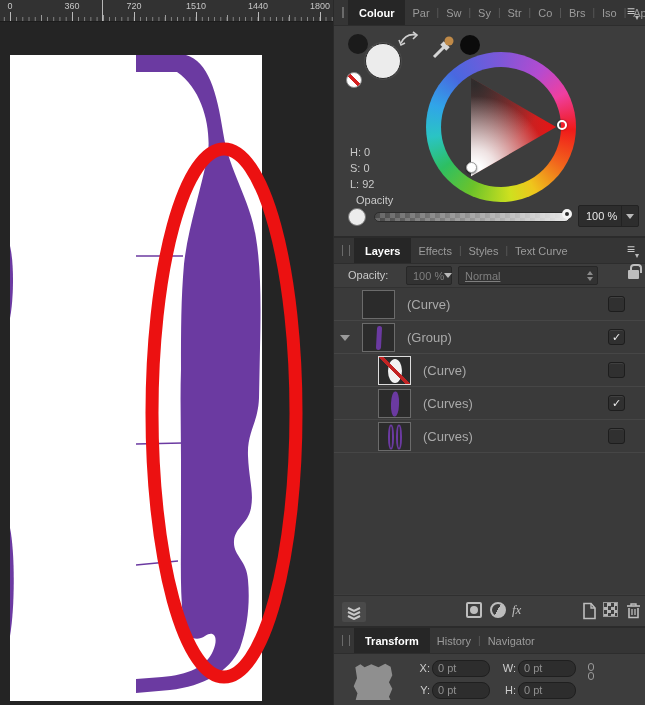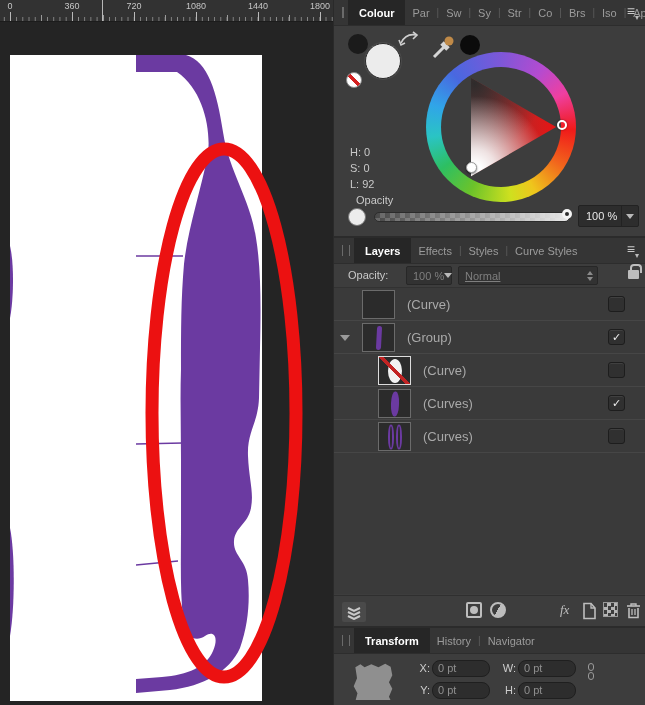--- a/index.html
+++ b/index.html
@@ -114,21 +114,21 @@
     display:flex;align-items:center;justify-content:center;font-size:11px;color:#eee;}
 
   
   .ltoolbar{position:absolute;left:0;right:0;bottom:0;height:31px;background:#3d3d3d;border-top:1px solid #2f2f2f;}
   .tool{position:absolute;top:6px;display:flex;align-items:center;justify-content:center;}
   .stackbtn{left:8px;width:24px;height:20px;background:#4a4a4a;border-radius:2px;}
   .mask-ic{left:132px;width:16px;height:16px;border:2px solid #bdbdbd;border-radius:2px;}
   .mask-ic i{width:8px;height:8px;border-radius:50%;background:#bdbdbd;}
   .adj-ic{left:156px;width:16px;height:16px;border:2px solid #bdbdbd;border-radius:50%;
     background:linear-gradient(120deg,transparent 48%,#bdbdbd 48%);}
-  .fx-ic{left:178px;font-size:13px;font-style:italic;color:#bdbdbd;font-family:"Liberation Serif",serif;margin-left:48px;}
+  .fx-ic{left:178px;font-size:13px;font-style:italic;color:#bdbdbd;font-family:"Liberation Serif",serif;}
   .page-ic{left:248px;}
   .checker-ic{left:269px;width:15px;height:15px;border:1px solid #9a9a9a;
     background:repeating-conic-gradient(#b5b5b5 0% 25%,transparent 0% 50%);background-size:7px 7px;}
   .trash-ic{left:292px;}
 
   
   .t-body{position:relative;height:46px;overflow:hidden;}
   .t-thumb{position:absolute;left:18px;top:8px;width:42px;height:44px;background:#8f8f8f;
     clip-path:polygon(8% 12%,20% 5%,30% 12%,46% 5%,63% 12%,79% 4%,92% 11%,96% 30%,88% 46%,96% 61%,88% 79%,95% 93%,72% 97%,50% 90%,29% 97%,7% 93%,13% 71%,4% 55%,12% 37%);}
   .t-field-label{position:absolute;width:16px;text-align:right;font-size:11px;color:#cdcdcd;}
@@ -141,21 +141,21 @@
 
 <div class="app">
 
   <div class="canvas">
     <div class="ruler">
       <div class="ruler-ticks"></div>
       <div id="ruler-labels">
           <span class="ruler-label" style="left: 10px;">0</span>
           <span class="ruler-label" style="left: 72px; text-align: center;">360</span>
           <span class="ruler-label" style="left: 134px;">720</span>
-          <span class="ruler-label" style="left: 196px;">1080</span>
+          <span class="ruler-label" style="left: 196px;">1510</span>
           <span class="ruler-label" style="left: 258px;">1440</span>
           <span class="ruler-label" style="left: 320px;">1800</span>
         </div>
       <div class="ruler-cursor"></div>
     </div>
     <svg class="art" width="333" height="683" viewBox="0 0 333 683">
       <rect x="10" y="33" width="252" height="646" fill="#ffffff"></rect>
 
       <path d="M10,224 C14,240 14,275 10,296 Z" fill="#6b3aa1"></path>
       <path d="M10,506 C15,530 15,585 10,614 Z" fill="#6b3aa1"></path>
@@ -246,21 +246,21 @@
     </div>
 
     <div class="sec sec-layers">
       <div class="tabbar" id="layers-tabs">
           <span class="grip"></span>
           <span class="tab active">Layers</span>
           <span class="tab">Effects</span>
           <span class="tabsep">|</span>
           <span class="tab">Styles</span>
           <span class="tabsep">|</span>
-          <span class="tab">Curve Styles</span>
+          <span class="tab">Text Curve</span>
           <span class="menu-btn">
             <span>≡</span>
             <span class="caret">▾</span>
           </span>
         </div>
       <div class="controls">
         <span class="clabel">Opacity:</span>
         <div class="mini-box box-op">
           <span class="val">100 %</span>
           <i class="tri-down" style="margin-right:4px;"></i>

